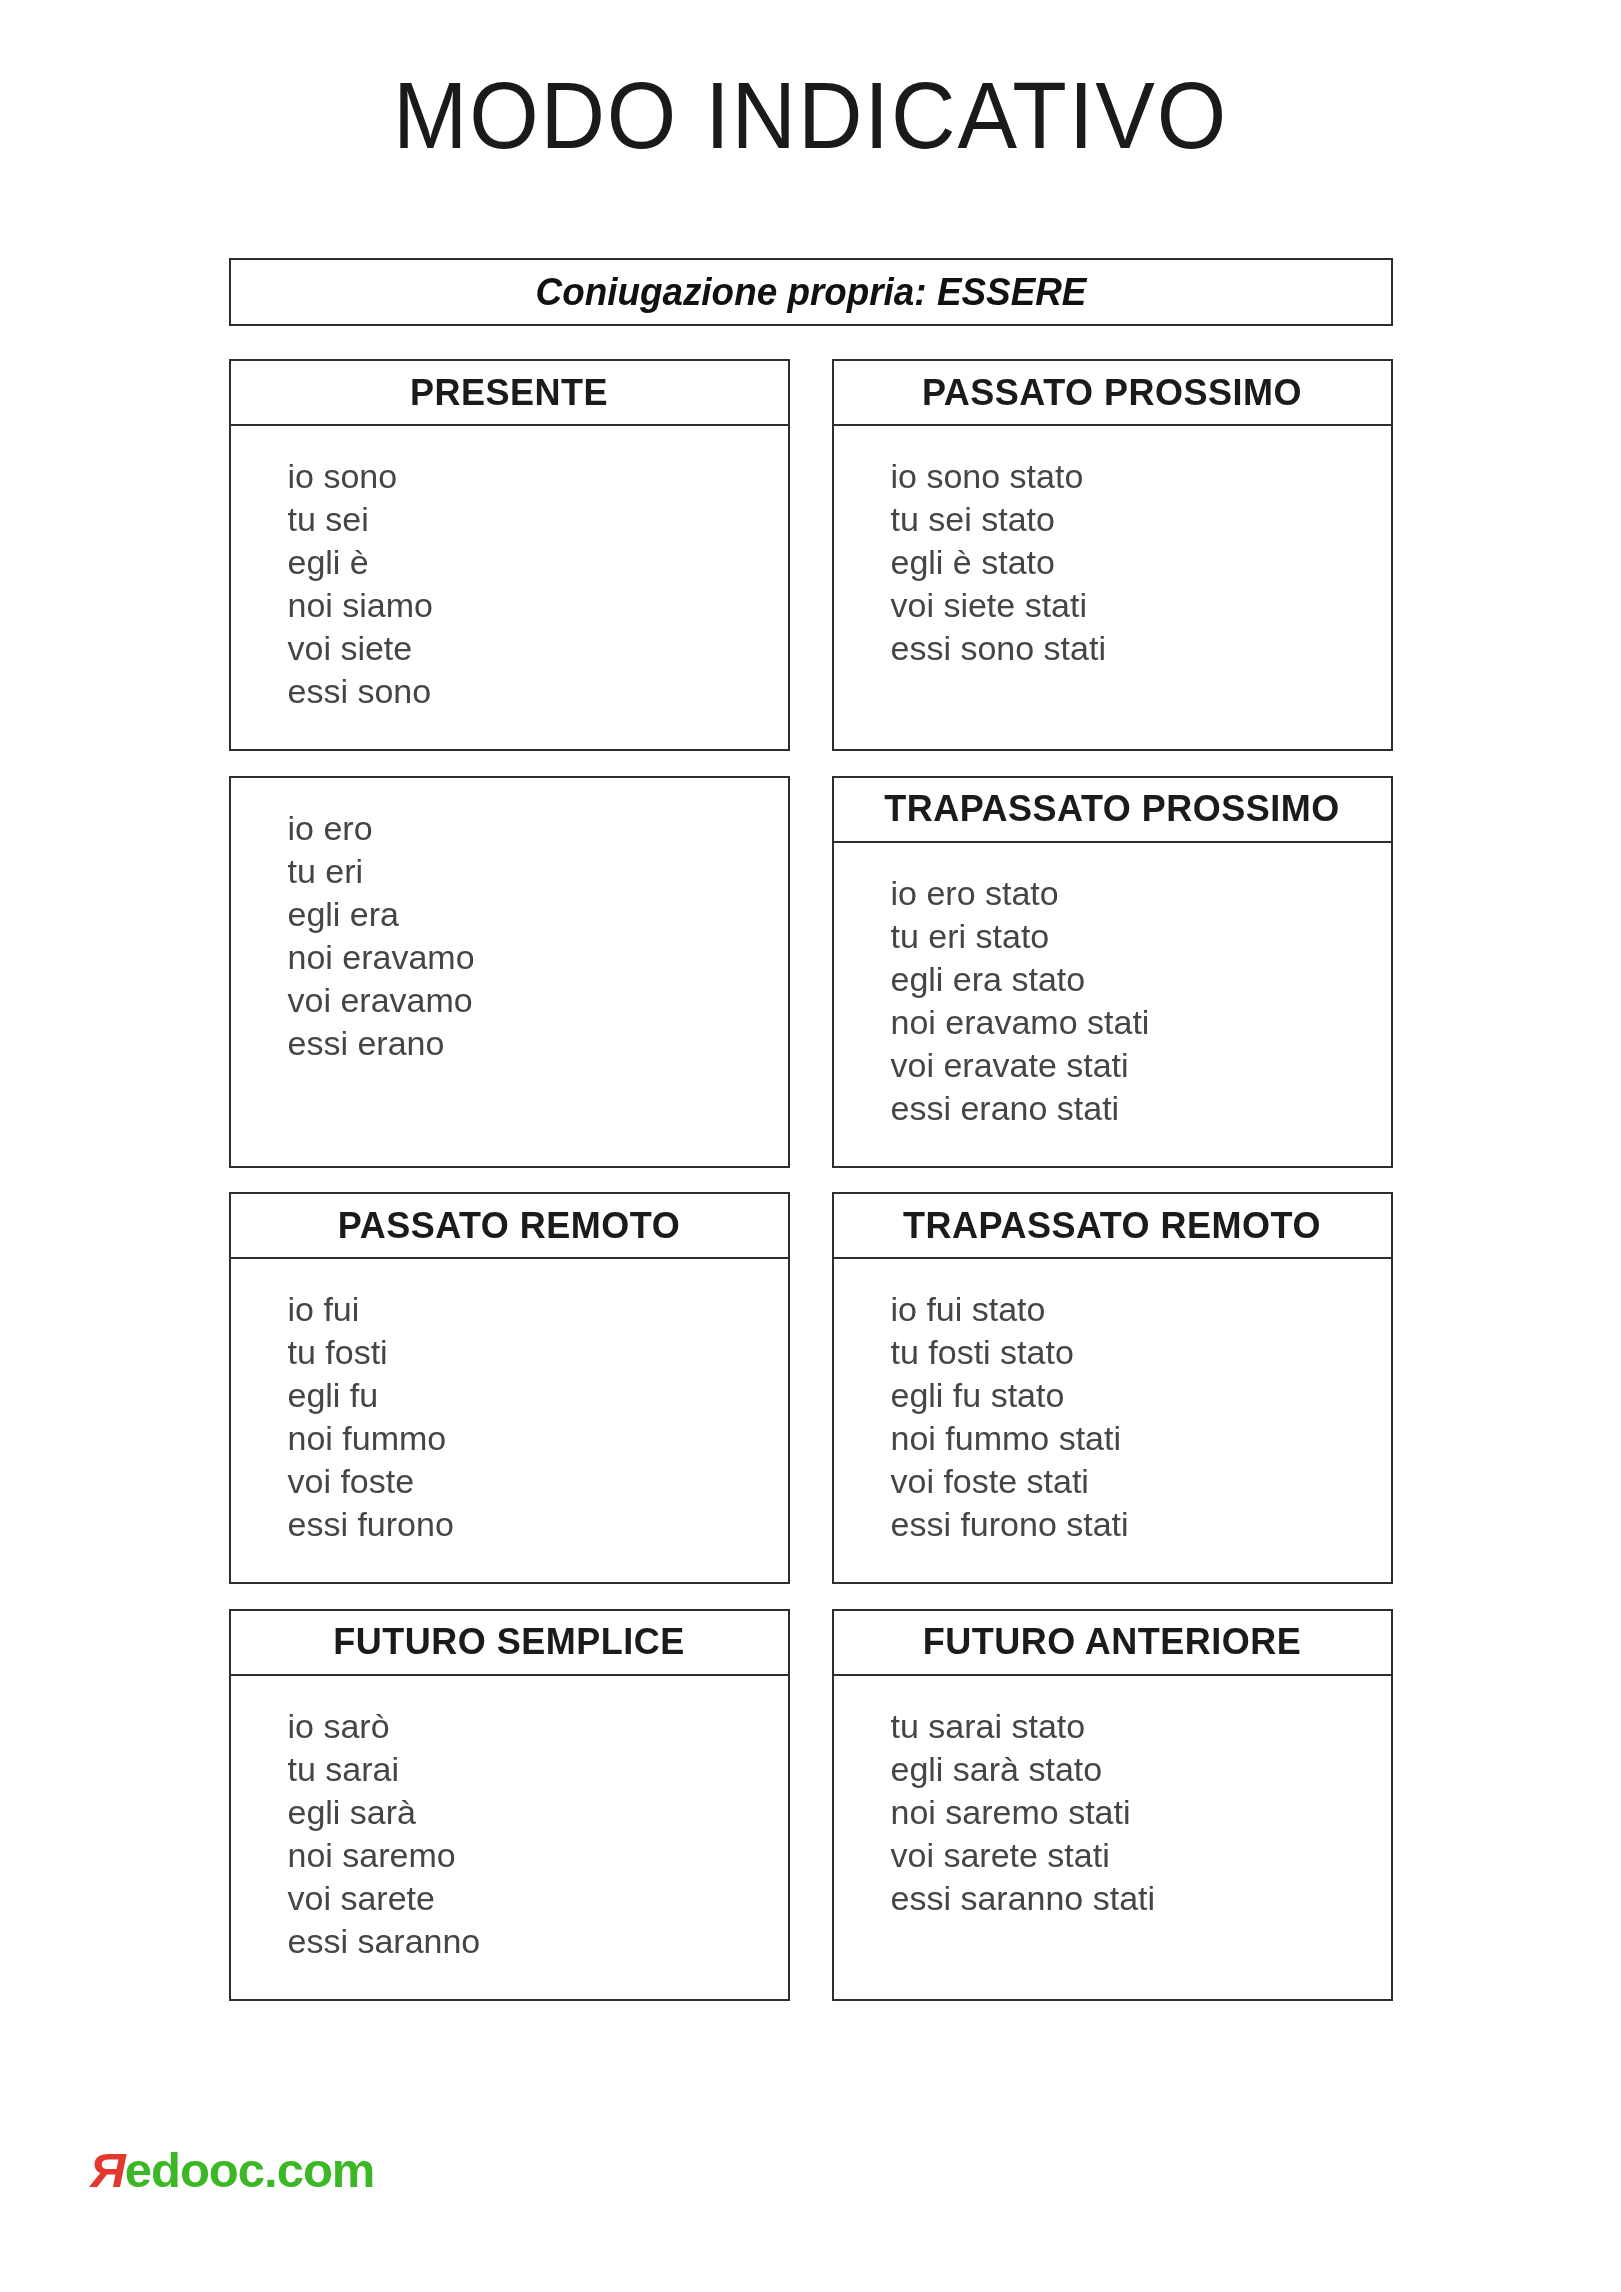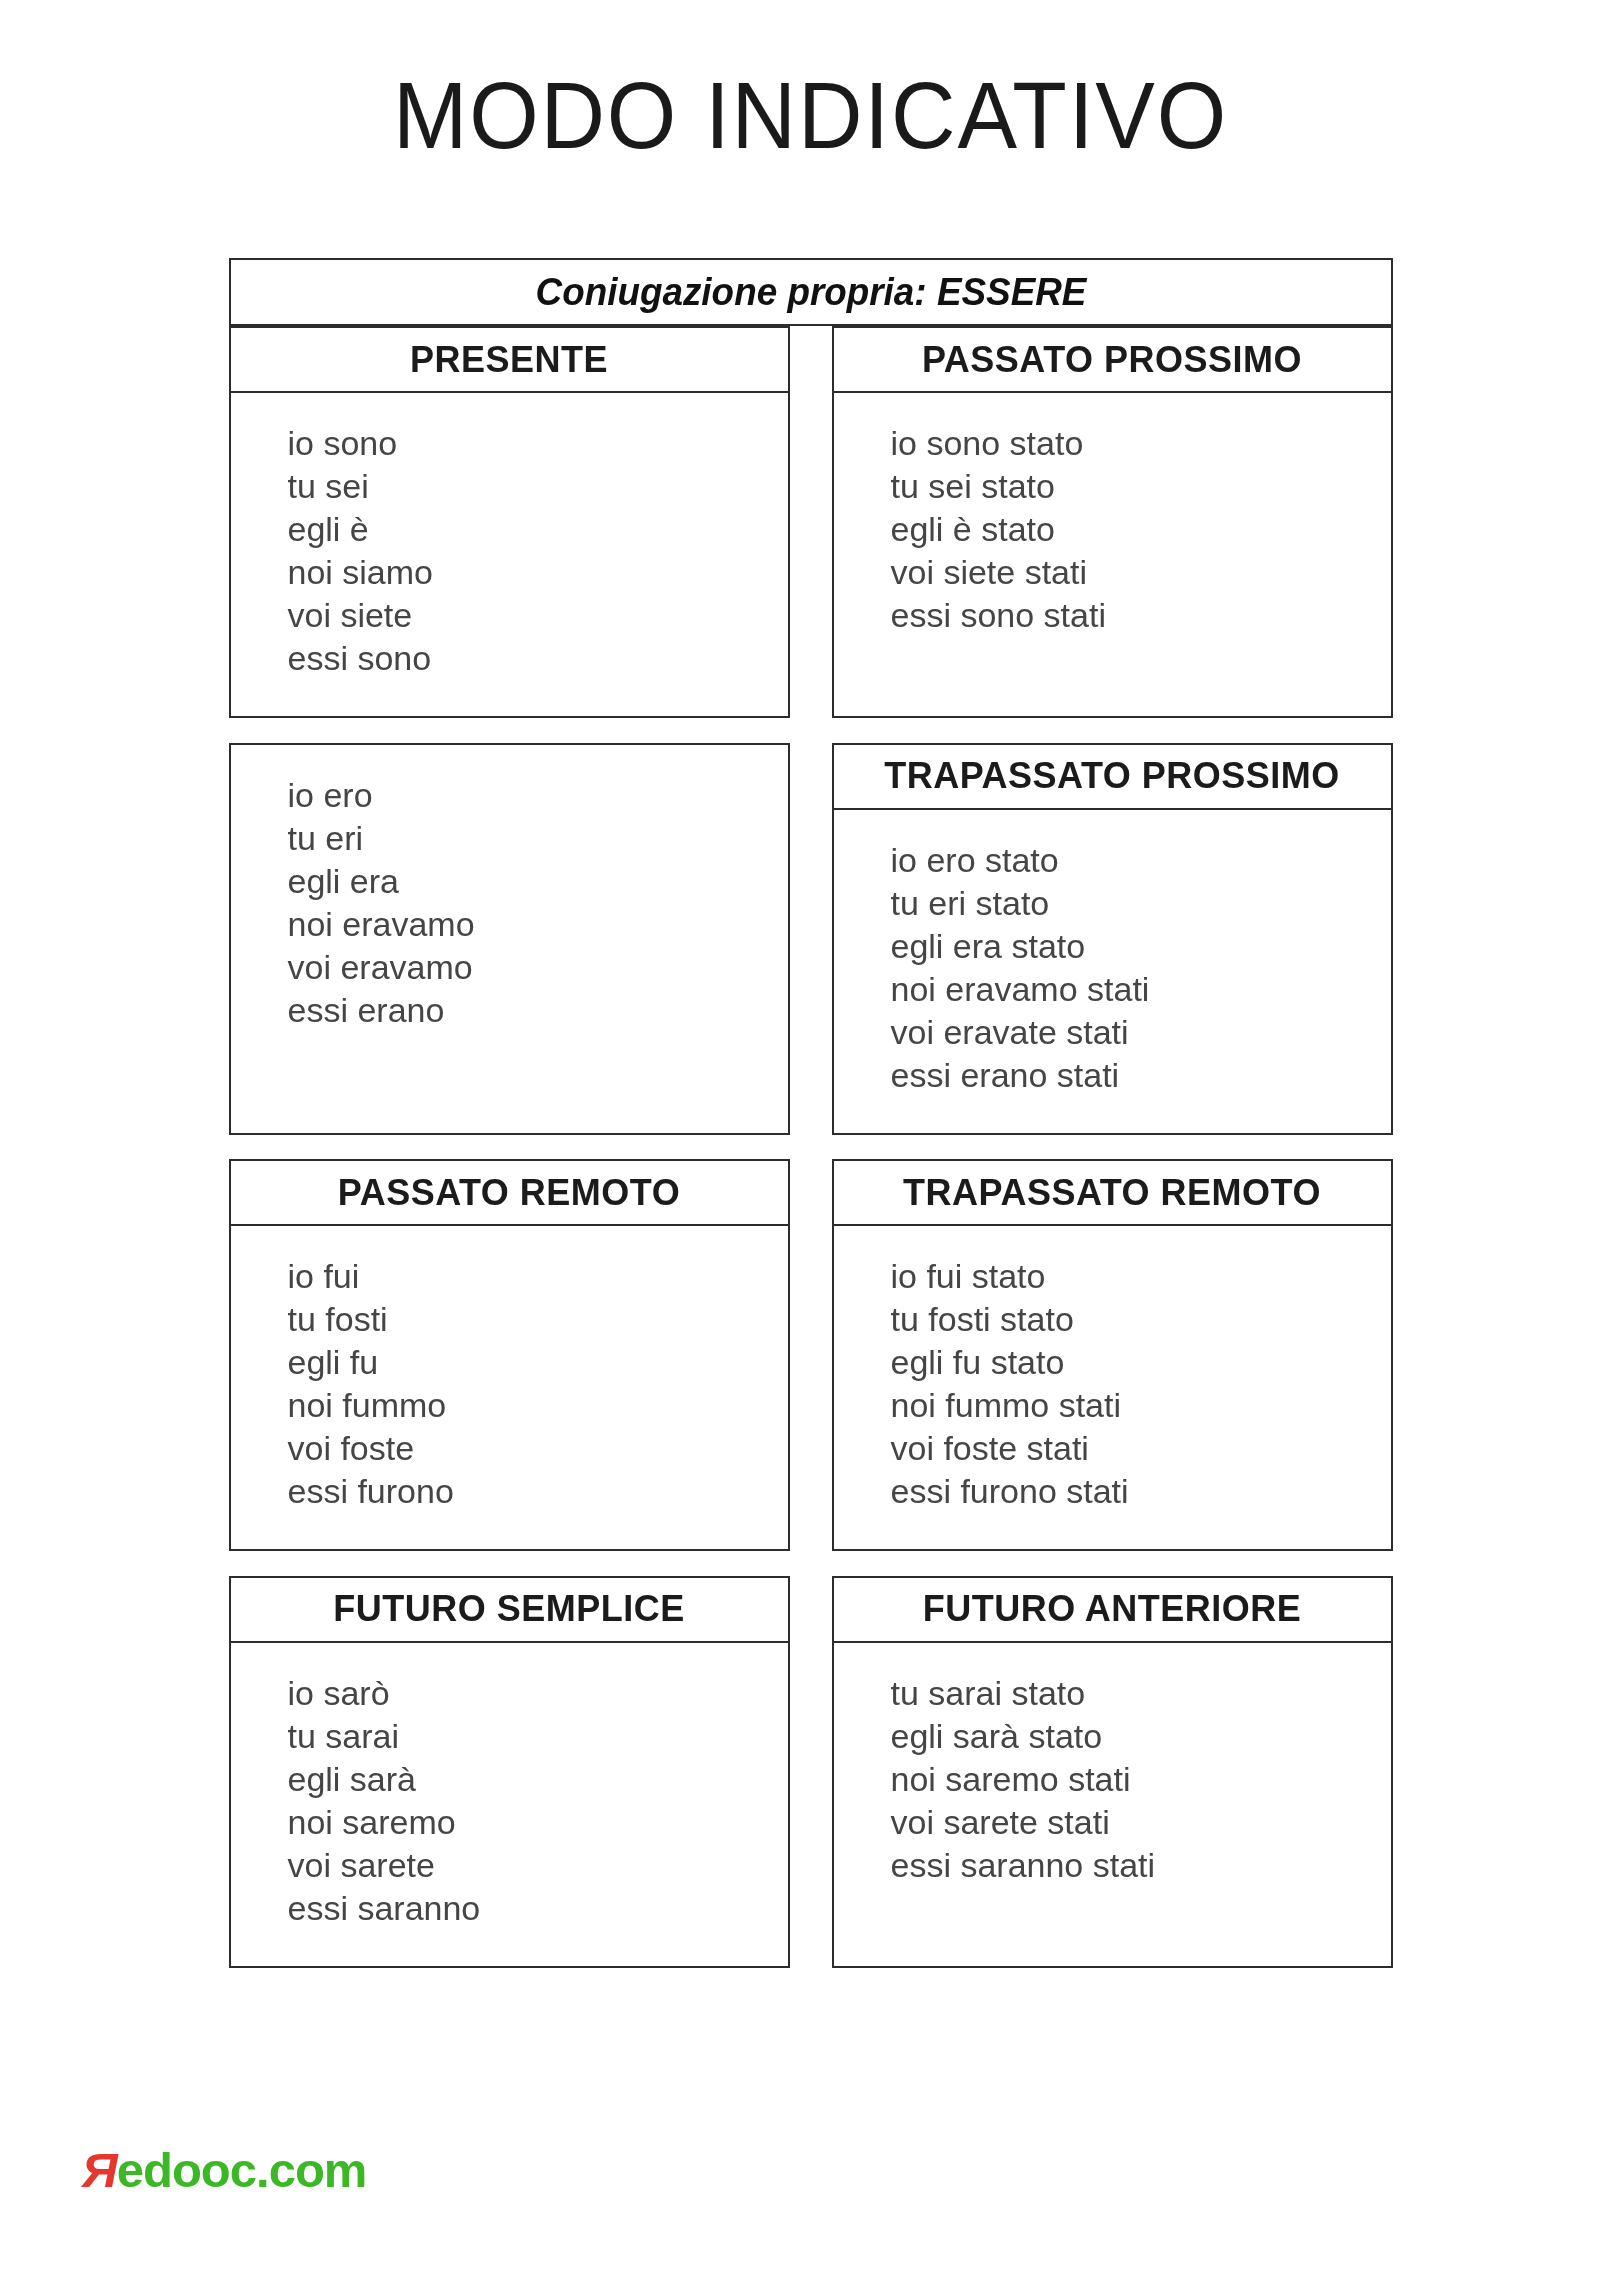--- a/index.html
+++ b/index.html
@@ -36,20 +36,21 @@
   }
   .banner-box .banner-text {
     font-size: 38px;
     font-weight: bold;
     font-style: italic;
     color: #111111;
     transform: scaleX(0.97);
     white-space: nowrap;
   }
   .tense-grid {
+    margin-top: 33px;
     display: grid;
     grid-template-columns: 1fr 1fr;
     column-gap: 42px;
     row-gap: 24.5px;
   }
   .tense-box {
     border: 2.9px solid #2d2d2d;
     height: 392px;
     background: #ffffff;
     display: flex;
@@ -71,21 +72,21 @@
   .tense-body {
     padding: 29px 19.6px 0 57px;
     font-size: 34px;
     font-weight: 300;
     line-height: 43px;
     color: #454545;
   }
   .tense-body .form-line { white-space: nowrap; }
   .page-footer {
     position: absolute;
-    left: 4px;
+    left: 12px;
     right: 0;
     top: 2142px;
     display: flex;
     justify-content: space-between;
     align-items: flex-end;
     padding-left: 78px;
     padding-right: 59px;
   }
   .logo {
     font-size: 49px;

